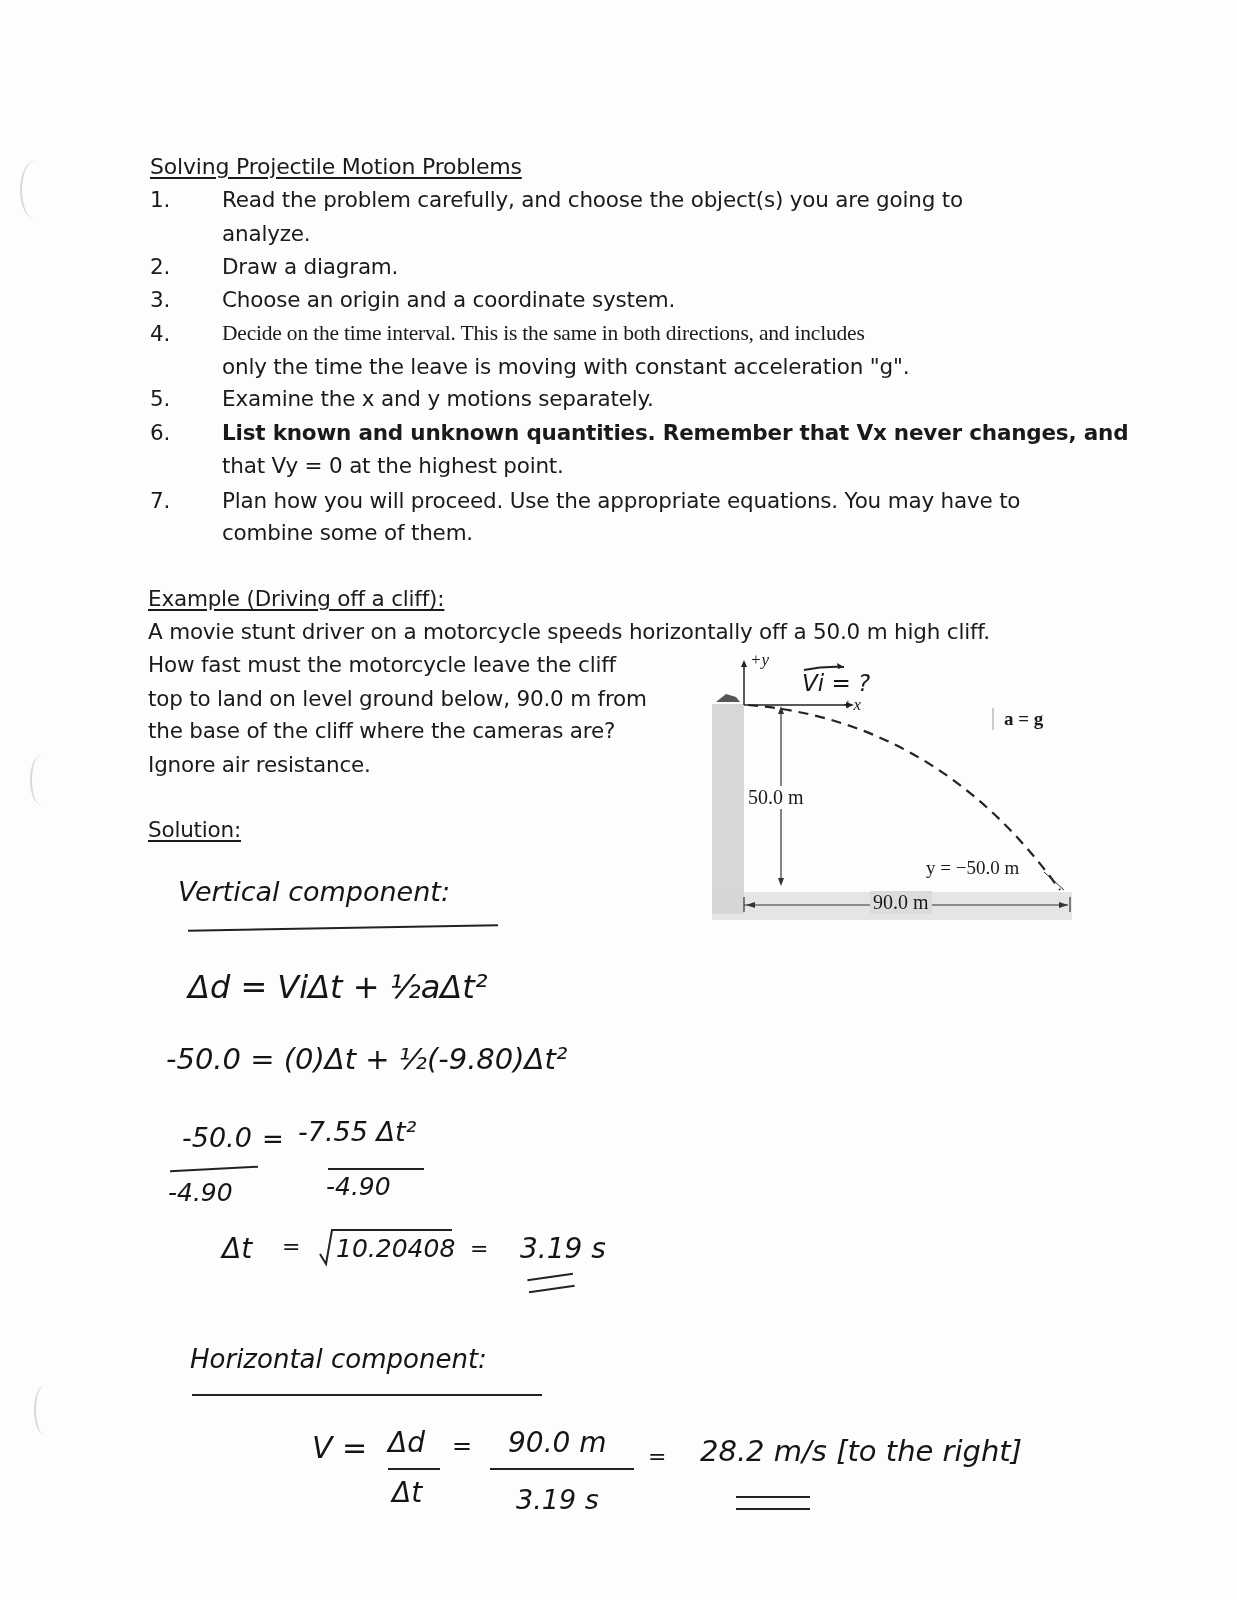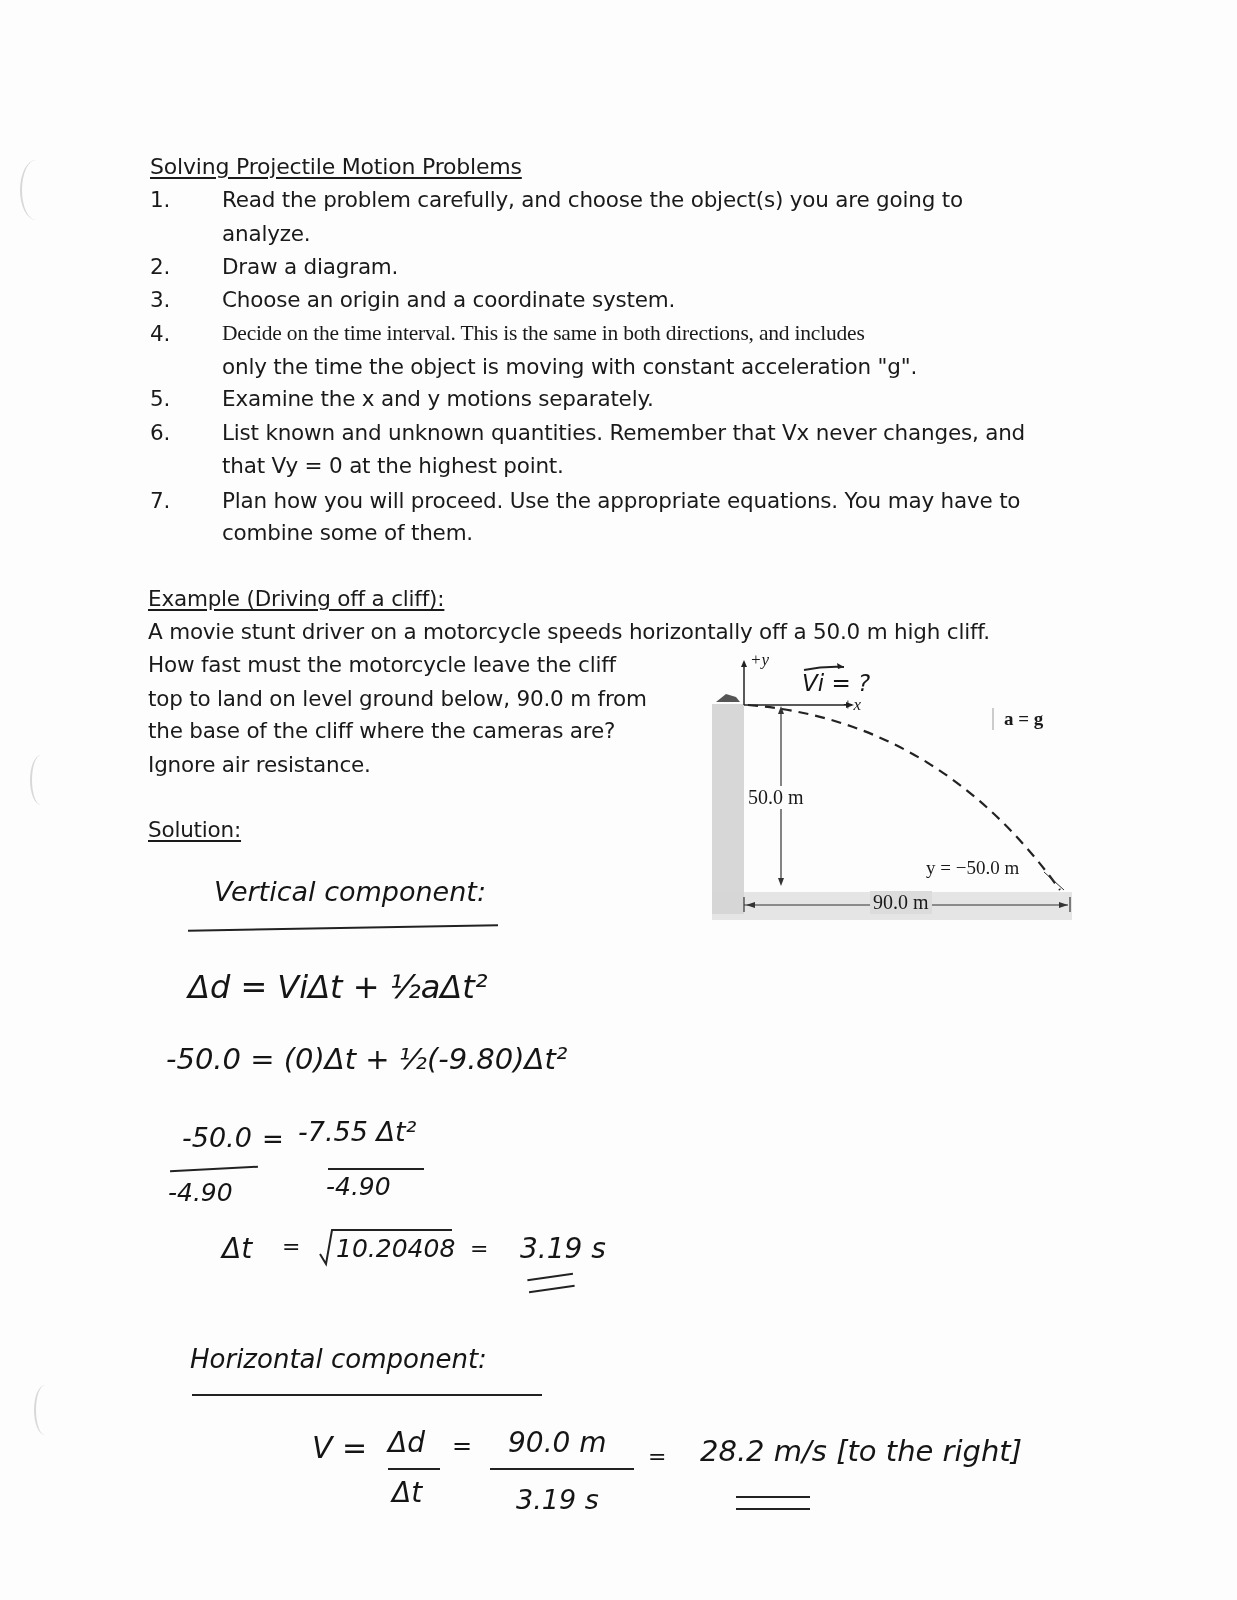--- a/index.html
+++ b/index.html
@@ -29,27 +29,27 @@
   <div class="txt print" style="top:221px;">analyze.</div>
 
   <div class="num print" style="top:254px;">2.</div>
   <div class="txt print" style="top:254px;">Draw a diagram.</div>
 
   <div class="num print" style="top:287px;">3.</div>
   <div class="txt print" style="top:287px;">Choose an origin and a coordinate system.</div>
 
   <div class="num print" style="top:321px;">4.</div>
   <div class="txt print" style="top:321px;font-family:Liberation Serif, serif;">Decide on the time interval.  This is the same in both directions, and includes</div>
-  <div class="txt print" style="top:354px;">only the time the object is moving with constant acceleration "g".</div>
+  <div class="txt print" style="top:354px;">only the time the leave is moving with constant acceleration "g".</div>
 
   <div class="num print" style="top:386px;">5.</div>
   <div class="txt print" style="top:386px;">Examine the x and y motions separately.</div>
 
   <div class="num print" style="top:420px;">6.</div>
-  <div class="txt print" style="top:420px;">List known and unknown quantities. Remember that Vx never changes, and</div>
+  <div class="txt print" style="top:420px;font-weight:bold;">List known and unknown quantities. Remember that Vx never changes, and</div>
   <div class="txt print" style="top:453px;">that Vy = 0 at the highest point.</div>
 
   <div class="num print" style="top:488px;">7.</div>
   <div class="txt print" style="top:488px;"> Plan how you will proceed.  Use the appropriate equations.  You may have to</div>
   <div class="txt print" style="top:520px;">combine some of them.</div>
 </div>
 
 <div class="abs print ul" style="left:148px;top:586px;">Example (Driving off a cliff):</div>
 <div class="abs print" style="left:148px;top:619px;">A movie stunt driver on a motorcycle speeds horizontally off a 50.0 m high cliff.</div>
 <div class="abs print" style="left:148px;top:652px;">How fast must the motorcycle leave the cliff</div>
@@ -93,21 +93,21 @@
   <div class="abs hand" style="left:94px;top:20px;font-size:23px;">Vi = ?</div>
   <div class="abs serif" style="left:134px;top:45px;font-size:17px;font-style:italic;">+x</div>
   <div class="abs serif" style="left:296px;top:58px;font-size:19px;font-weight:bold;">a = g</div>
   <div class="abs serif" style="left:40px;top:136px;font-size:20px;background:#fdfdfd;">50.0 m</div>
   <div class="abs serif" style="left:218px;top:207px;font-size:19px;">y = −50.0 m</div>
   <div class="abs serif" style="left:162px;top:241px;font-size:20px;background:#dcdcdc;padding:0 3px;">90.0 m</div>
 </div>
 
 <div class="abs print ul" style="left:148px;top:817px;">Solution:</div>
 
-<div class="abs hand" style="left:178px;top:876px;font-size:27px;margin-left:36px;">Vertical component:</div>
+<div class="abs hand" style="left:178px;top:876px;font-size:27px;">Vertical component:</div>
 <div class="abs" style="left:188px;top:927px;width:310px;border-top:2px solid #222;transform:rotate(-1deg);"></div>
 
 <div class="abs hand" style="left:188px;top:968px;font-size:32px;">Δd = ViΔt + ½aΔt²</div>
 <div class="abs hand" style="left:166px;top:1042px;font-size:29px;">-50.0 = (0)Δt + ½(-9.80)Δt²</div>
 
 <div class="abs hand" style="left:170px;top:1122px;font-size:27px;margin-left:12px;">-50.0</div>
 <div class="abs hand" style="left:262px;top:1124px;font-size:26px;">=</div>
 <div class="abs hand" style="left:298px;top:1116px;font-size:27px;">-7.55 Δt²</div>
 <div class="abs" style="left:170px;top:1168px;width:88px;border-top:2px solid #222;transform:rotate(-3deg);"></div>
 <div class="abs" style="left:328px;top:1168px;width:96px;border-top:2px solid #222;"></div>

